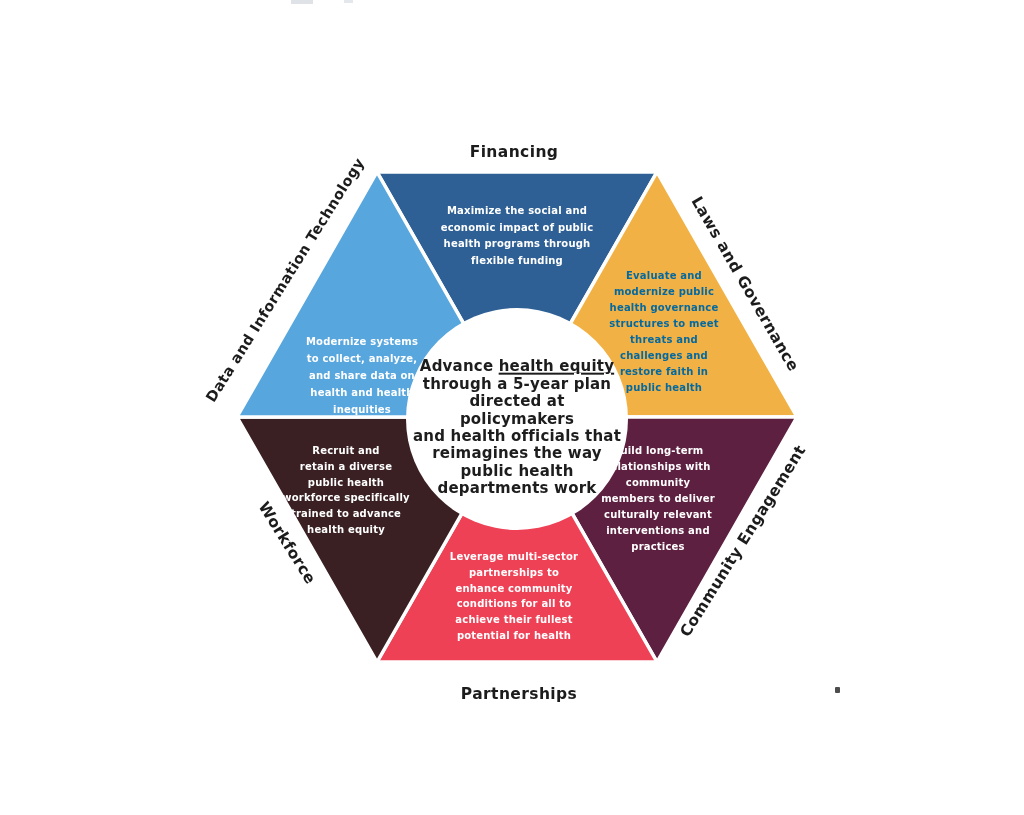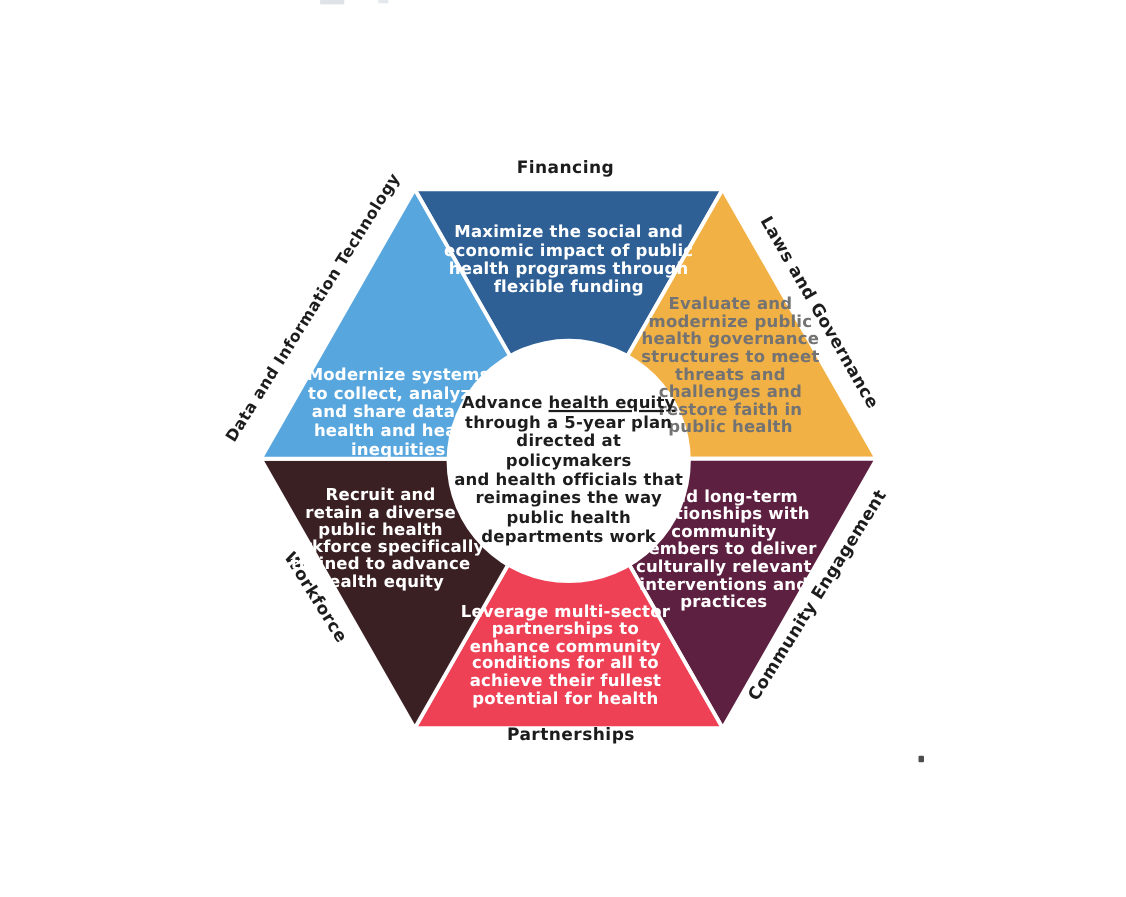--- a/index.html
+++ b/index.html
@@ -23,29 +23,29 @@
     letter-spacing: 0.4px;
     color: #1c1c1c;
     white-space: nowrap;
     transform: translate(-50%, -50%);
   }
 
   
   .body-text {
     position: absolute;
     transform: translate(-50%, -50%);
-    font-size: 15px;
+    font-size: 10px;
     font-weight: bold;
     line-height: 16.6px;
     letter-spacing: 0.2px;
     text-align: center;
     white-space: pre-line;
     color: #ffffff;
   }
-  .body-dark { color: #737373; text-align: center; }
+  .body-dark { color: #0369a1; text-align: center; }
 
   
   .center-text {
     position: absolute;
     left: 517px; top: 419px;
     transform: translate(-50%, -50%);
     width: 210px;
     font-size: 15px;
     font-weight: bold;
     line-height: 17.4px;
@@ -80,21 +80,21 @@
     <polygon class="seg" points="237,417 377,172 517,417" fill="#57a6de"></polygon>
     <circle class="center-circle" cx="517" cy="419" r="111"></circle>
   </svg>
 
   <div class="label" style="left:514px; top:152px;">Financing</div>
 
   <div class="label" style="left:745px; top:284px; transform:translate(-50%,-50%) rotate(60deg);">Laws and Governance</div>
 
   <div class="label" style="left:743px; top:541px; transform:translate(-50%,-50%) rotate(-58deg);">Community Engagement</div>
 
-  <div class="label" style="left:519px; top:668px;">Partnerships</div>
+  <div class="label" style="left:519px; top:694px;">Partnerships</div>
 
   <div class="label" style="left:287px; top:543px; transform:translate(-50%,-50%) rotate(58deg);">Workforce</div>
 
   <div class="label" style="left:285px; top:280px; font-size:14.5px; transform:translate(-50%,-50%) rotate(-58deg);">Data and Information Technology</div>
 
   <div class="body-text" style="left:517px; top:236px;">Maximize the social and
 economic impact of public
 health programs through
 flexible funding</div>
 

